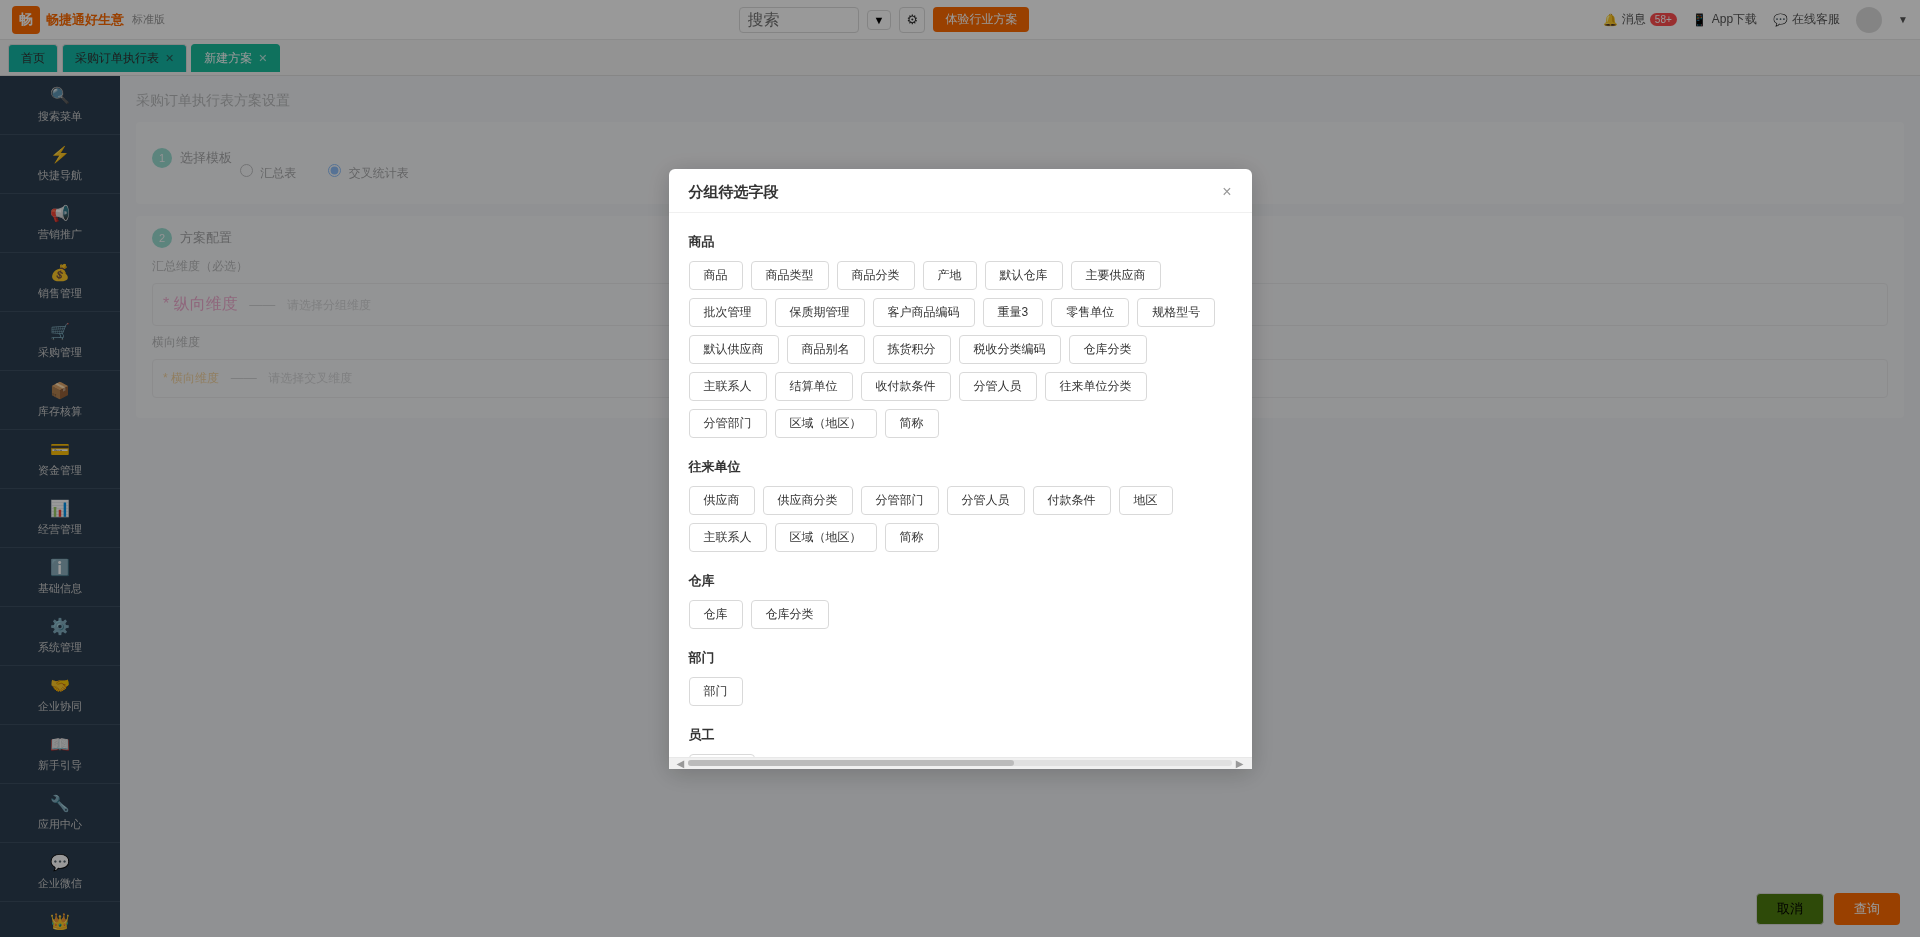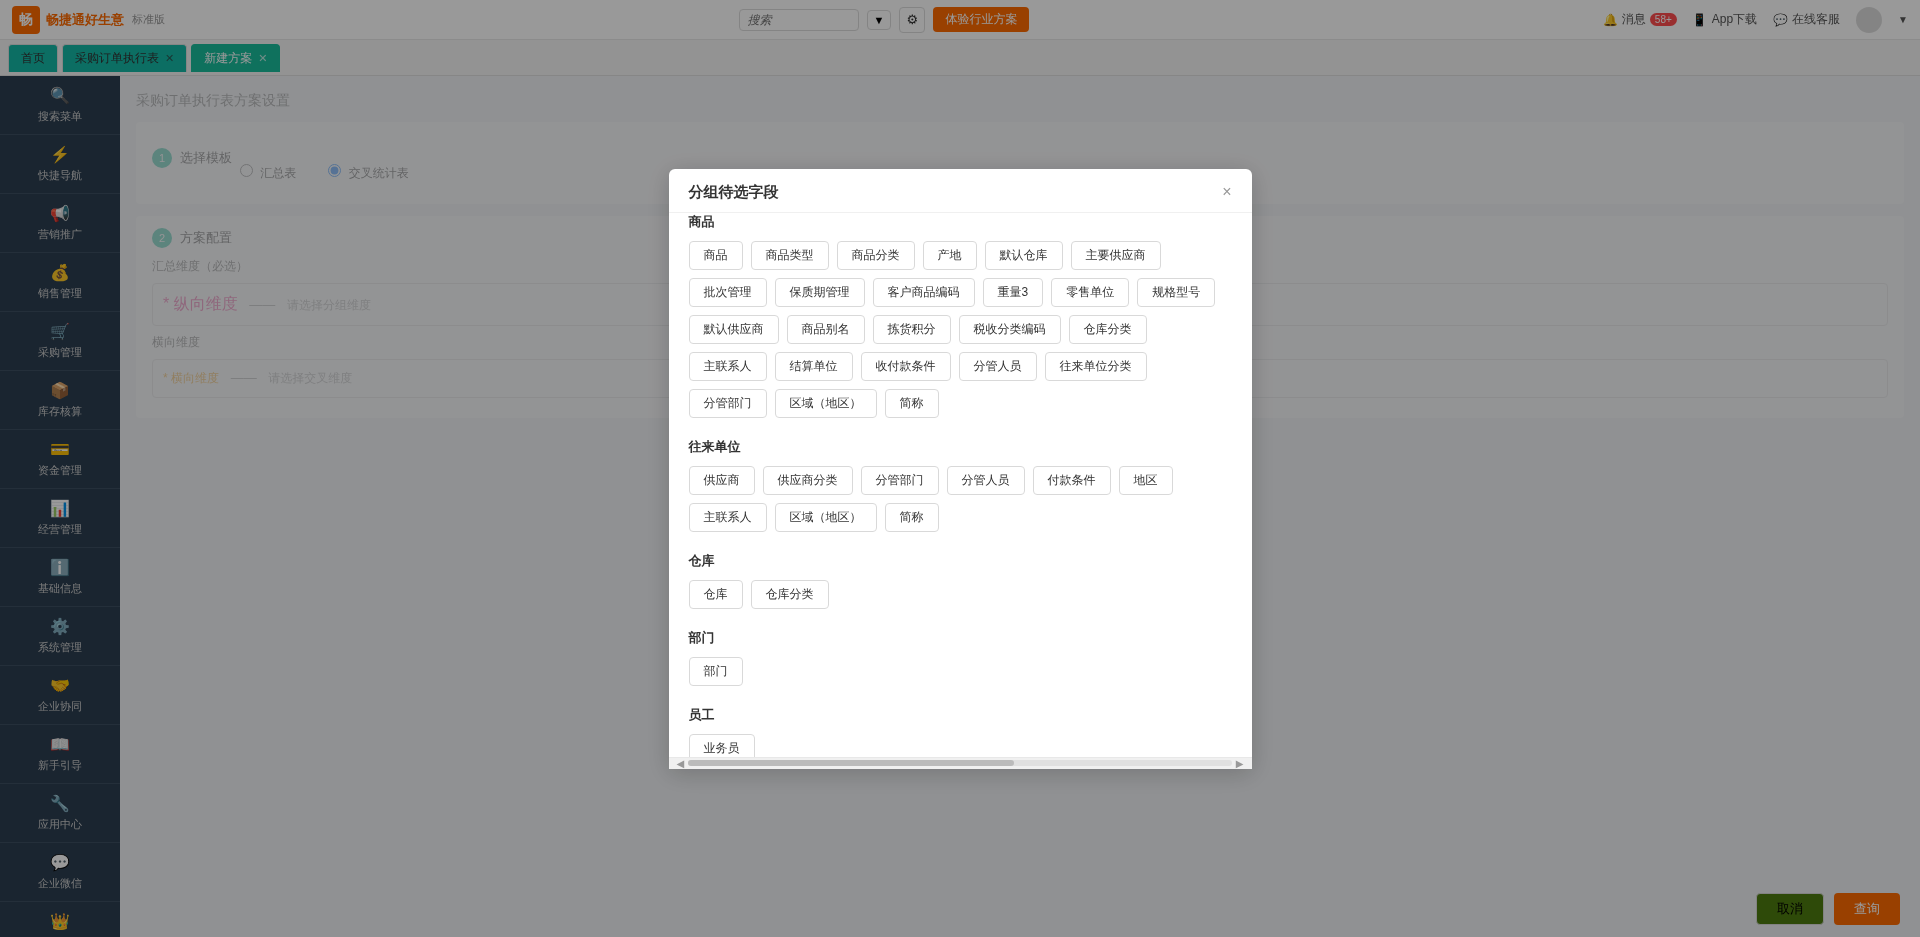--- a/index.html
+++ b/index.html
@@ -13,21 +13,21 @@
       align-items: center;
       padding: 0 12px;
       border-bottom: 1px solid #e8e8e8;
       justify-content: space-between;
     }
     .logo-area { display: flex; align-items: center; gap: 6px; }
     .logo-icon { width: 28px; height: 28px; background: #ff6b00; border-radius: 4px; display: flex; align-items: center; justify-content: center; color: white; font-size: 14px; font-weight: bold; }
     .logo-text { color: #ff6b00; font-size: 13px; font-weight: bold; }
 
     .header-search { display: flex; align-items: center; gap: 8px; }
-    .header-search input { border: 1px solid #ddd; border-radius: 4px; padding: 3px 8px; font-size: 12px; width: 120px; font-style: italic; }
+    .header-search input { border: 1px solid #ddd; border-radius: 4px; padding: 3px 8px; font-size: 16px; width: 120px; }
     .header-search .arrow-btn { border: 1px solid #ddd; background: #fff; padding: 3px 6px; border-radius: 4px; cursor: pointer; font-size: 11px; }
     .settings-btn { width: 26px; height: 26px; border: 1px solid #ddd; border-radius: 4px; display: flex; align-items: center; justify-content: center; cursor: pointer; }
     .experience-btn { background: #ff6b00; color: white; border: none; border-radius: 4px; padding: 4px 12px; font-size: 12px; cursor: pointer; }
 
     .header-right { display: flex; align-items: center; gap: 16px; font-size: 12px; color: #555; }
     .badge-area { position: relative; display: flex; align-items: center; gap: 4px; cursor: pointer; }
     .badge { background: #ff4d4f; color: white; border-radius: 10px; padding: 1px 5px; font-size: 10px; }
     .user-avatar { width: 26px; height: 26px; background: #ddd; border-radius: 50%; }
 
     
@@ -117,21 +117,21 @@
       justify-content: space-between;
       padding: 14px 20px 10px;
       border-bottom: 1px solid #f0f0f0;
     }
     .modal-title { font-size: 15px; font-weight: bold; color: #333; }
     .modal-close { cursor: pointer; font-size: 16px; color: #999; }
 
     .modal-body {
       flex: 1;
       overflow-y: auto;
-      padding: 0 20px;
+      padding: 20px 20px;
     }
 
     
     .modal-body::-webkit-scrollbar { width: 6px; }
     .modal-body::-webkit-scrollbar-track { background: #f0f0f0; }
     .modal-body::-webkit-scrollbar-thumb { background: #ccc; border-radius: 3px; }
 
     
     .field-section { margin-bottom: 20px; }
     .section-title {

